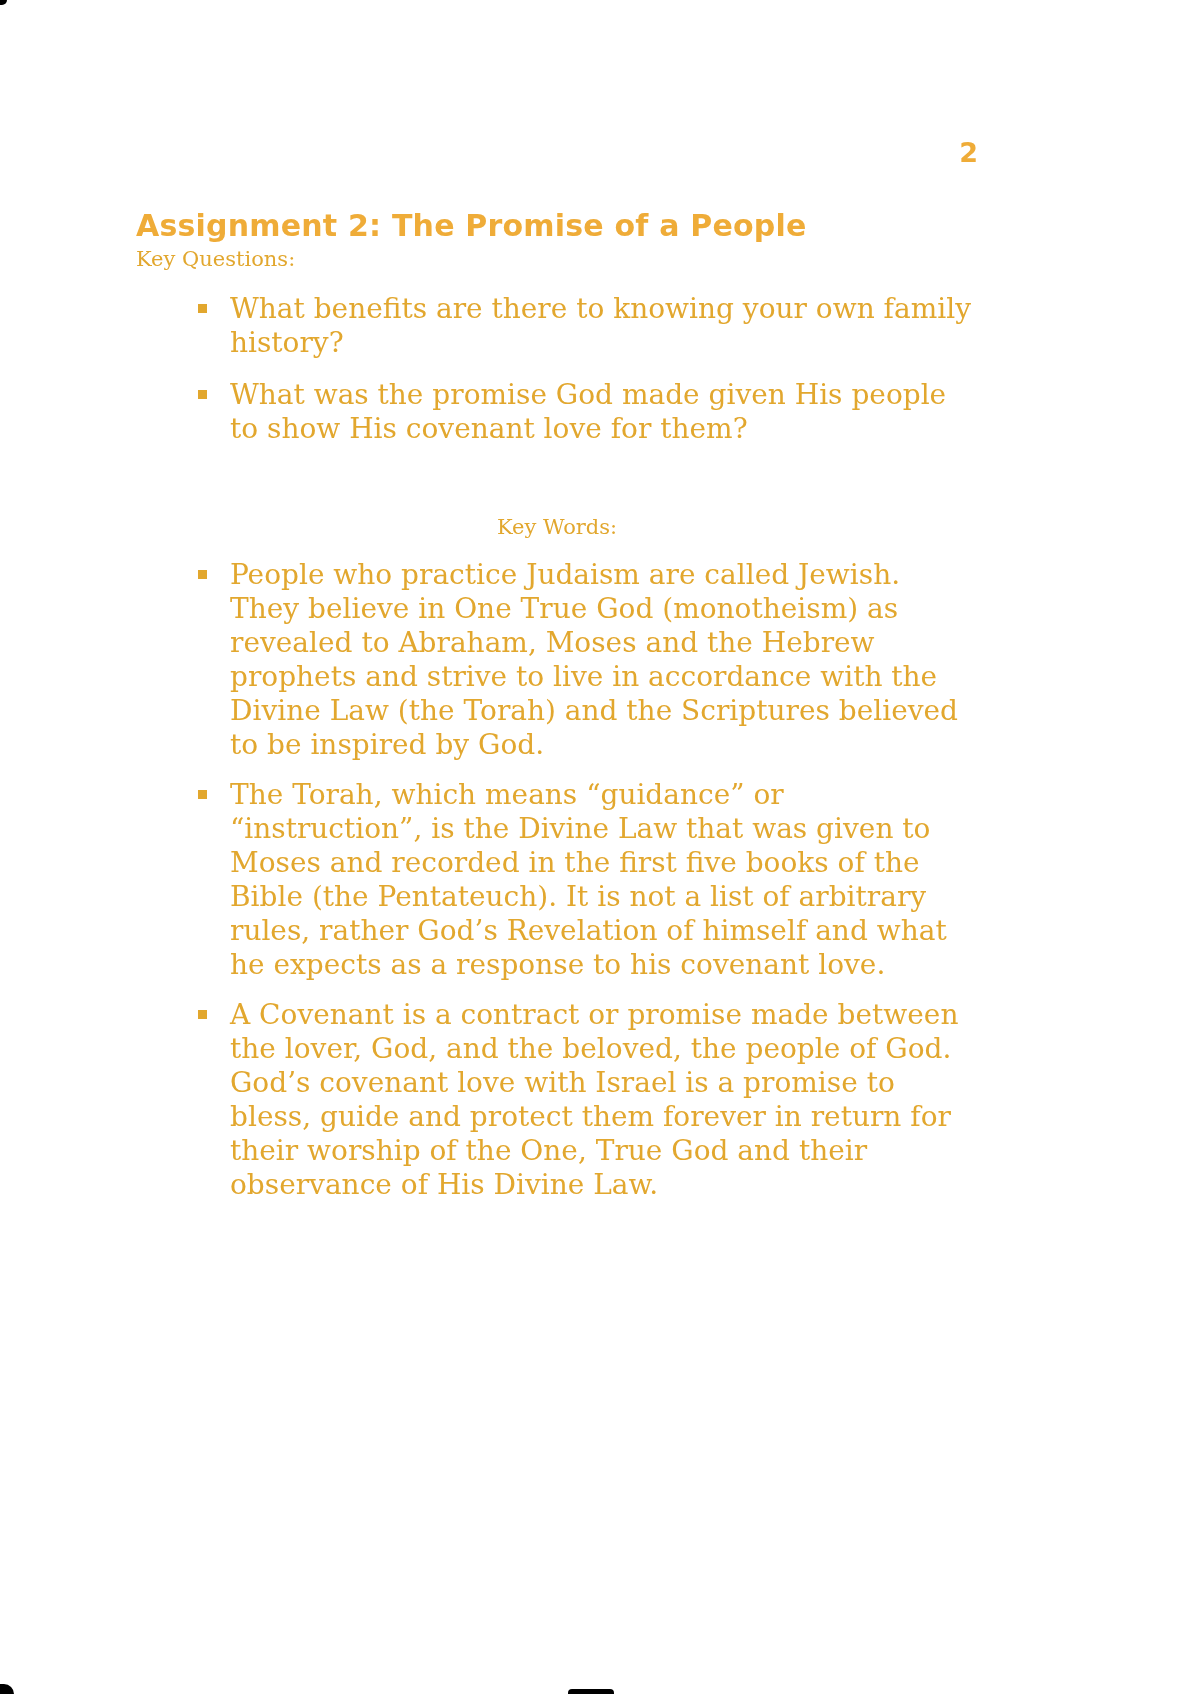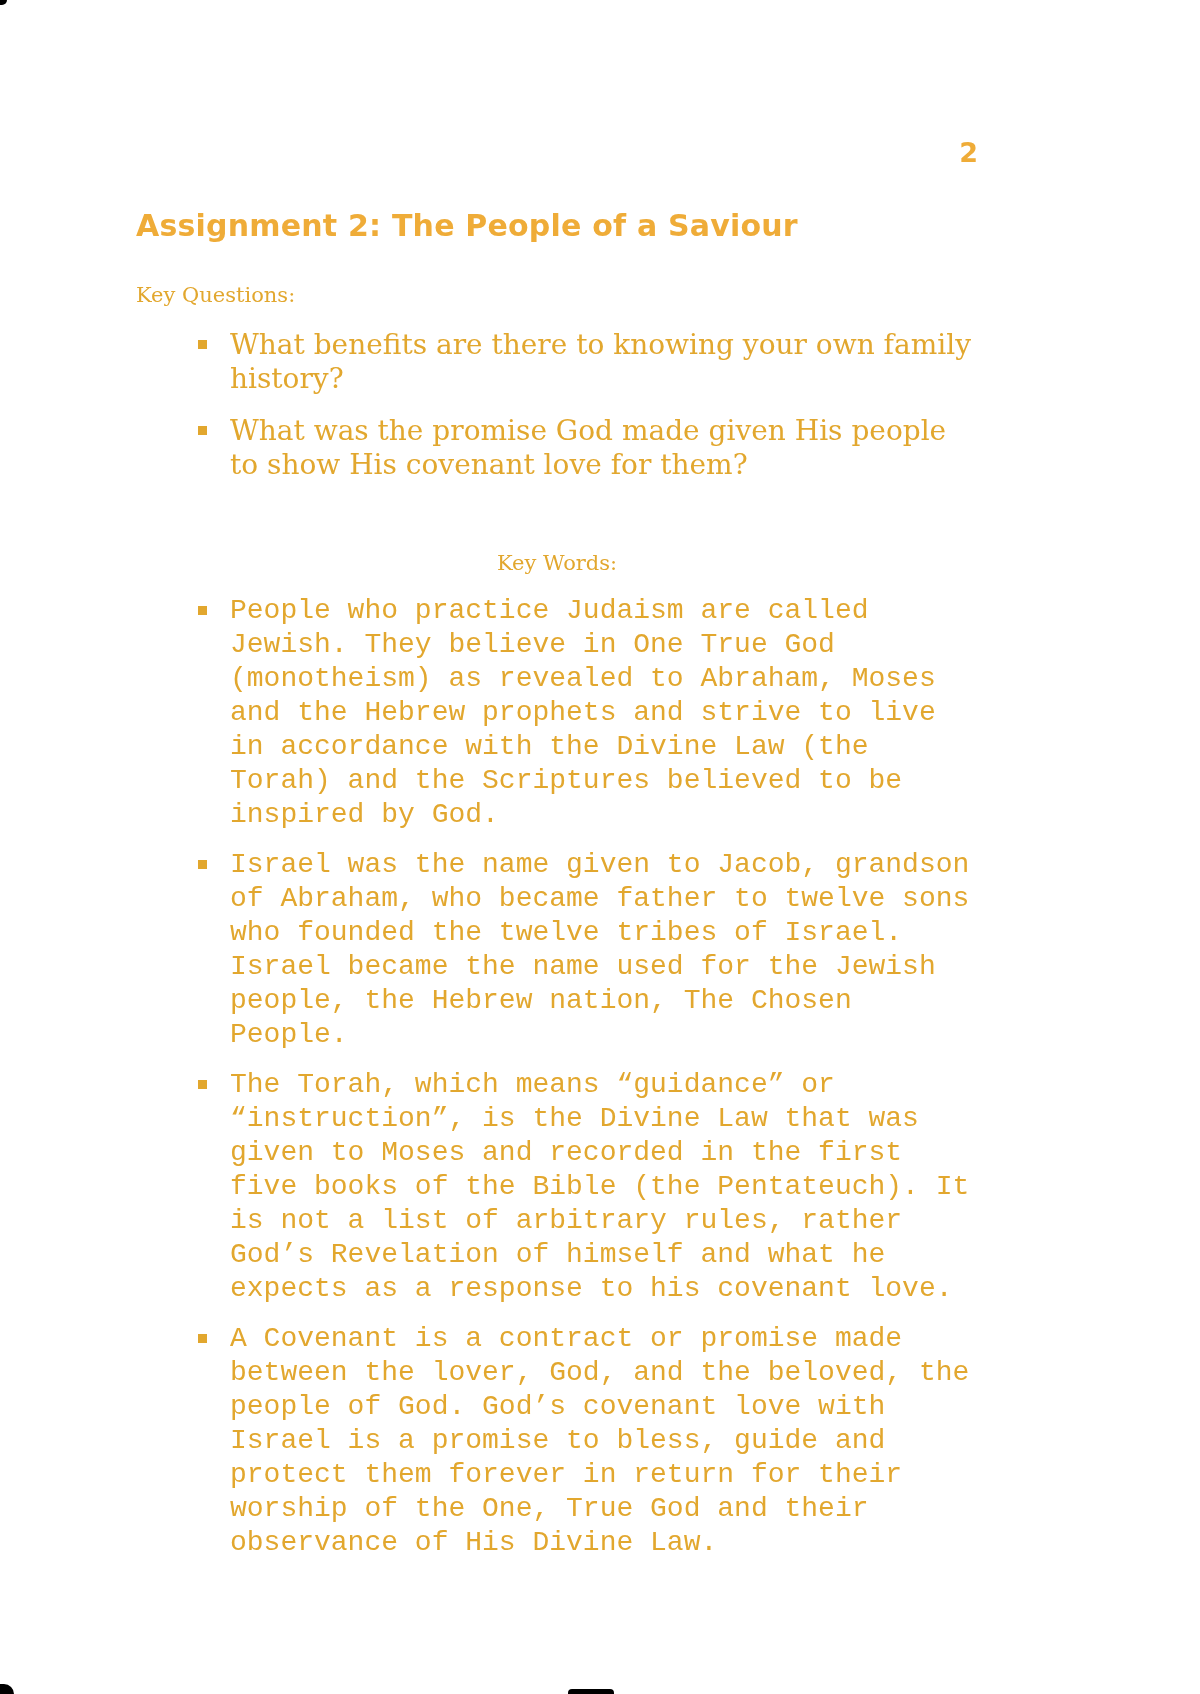--- a/index.html
+++ b/index.html
@@ -41,42 +41,40 @@
     font-family: "DejaVu Sans", "Liberation Sans", sans-serif;
     font-weight: bold;
     font-size: 30px;
     line-height: 36px;
     color: var(--title);
     letter-spacing: 0.2px;
   }
   .section-heading {
     font-size: 21px;
     line-height: 30px;
-    margin-top: 36px;
     color: var(--accent);
   }
   .section-heading.second {
     margin-top: 66px;
     text-align: center;
   }
   ul.bullet-list {
     list-style: none;
     margin: 10px 0 0 0;
     padding: 0 0 0 94px;
   }
   ul.bullet-list > li {
     position: relative;
     font-size: 28px;
     line-height: 34px;
     margin-top: 18px;
     color: var(--accent);
   }
   ul.bullet-list.words > li {
     margin-top: 16px;
-    font-family: Liberation Mono, monospace;
   }
   .bullet {
     position: absolute;
     left: -32px;
     top: 12px;
     width: 9px;
     height: 9px;
     background: var(--accent);
   }
   
@@ -91,21 +89,21 @@
 <div class="page">
 
   <div class="artifact top-left"></div>
   <div class="artifact bottom-left"></div>
   <div class="artifact bottom-center"></div>
 
   <div class="content">
 
     <div class="page-number">2</div>
 
-    <h1 class="doc-title" style="margin-bottom:0;">Assignment 2: The People of a Saviour</h1>
+    <h1 class="doc-title" style="margin-bottom:0;">Assignment 2: The Promise of a People</h1>
 
     <div class="section-heading">Key Questions:</div>
 
     <ul class="bullet-list questions">
       <li>
         <span class="bullet"></span>
         <span>What benefits are there to knowing your own family history?</span>
       </li>
       <li>
         <span class="bullet"></span>
@@ -118,24 +116,20 @@
 
     <div class="section-heading second">Key Words:</div>
 
     <ul class="bullet-list words">
       <li>
         <span class="bullet"></span>
         <span>People who practice Judaism are called Jewish.  They believe in One True God (monotheism) as revealed to Abraham, Moses and the Hebrew prophets and strive to live in accordance with the Divine Law (the Torah) and the Scriptures believed to be inspired by God.</span>
       </li>
       <li>
         <span class="bullet"></span>
-        <span>Israel was the name given to Jacob, grandson of Abraham, who became father to twelve sons who founded the twelve tribes of Israel.  Israel became the name used for the Jewish people, the Hebrew nation, The Chosen People.</span>
-      </li>
-      <li>
-        <span class="bullet"></span>
         <span>The Torah, which means “guidance” or “instruction”, is the Divine Law that was given to Moses and recorded in the first five books of the Bible (the Pentateuch).  It is not a list of arbitrary rules, rather God’s Revelation of himself and what he expects as a response to his covenant love.</span>
       </li>
       <li>
         <span class="bullet"></span>
         <span>A Covenant is a contract or promise made between the lover, God, and the beloved, the people of God.  God’s covenant love with Israel is a promise to bless, guide and protect them forever in return for their worship of the One, True God and their observance of His Divine Law.</span>
       </li>
     </ul>
 
   </div>
 </div>

